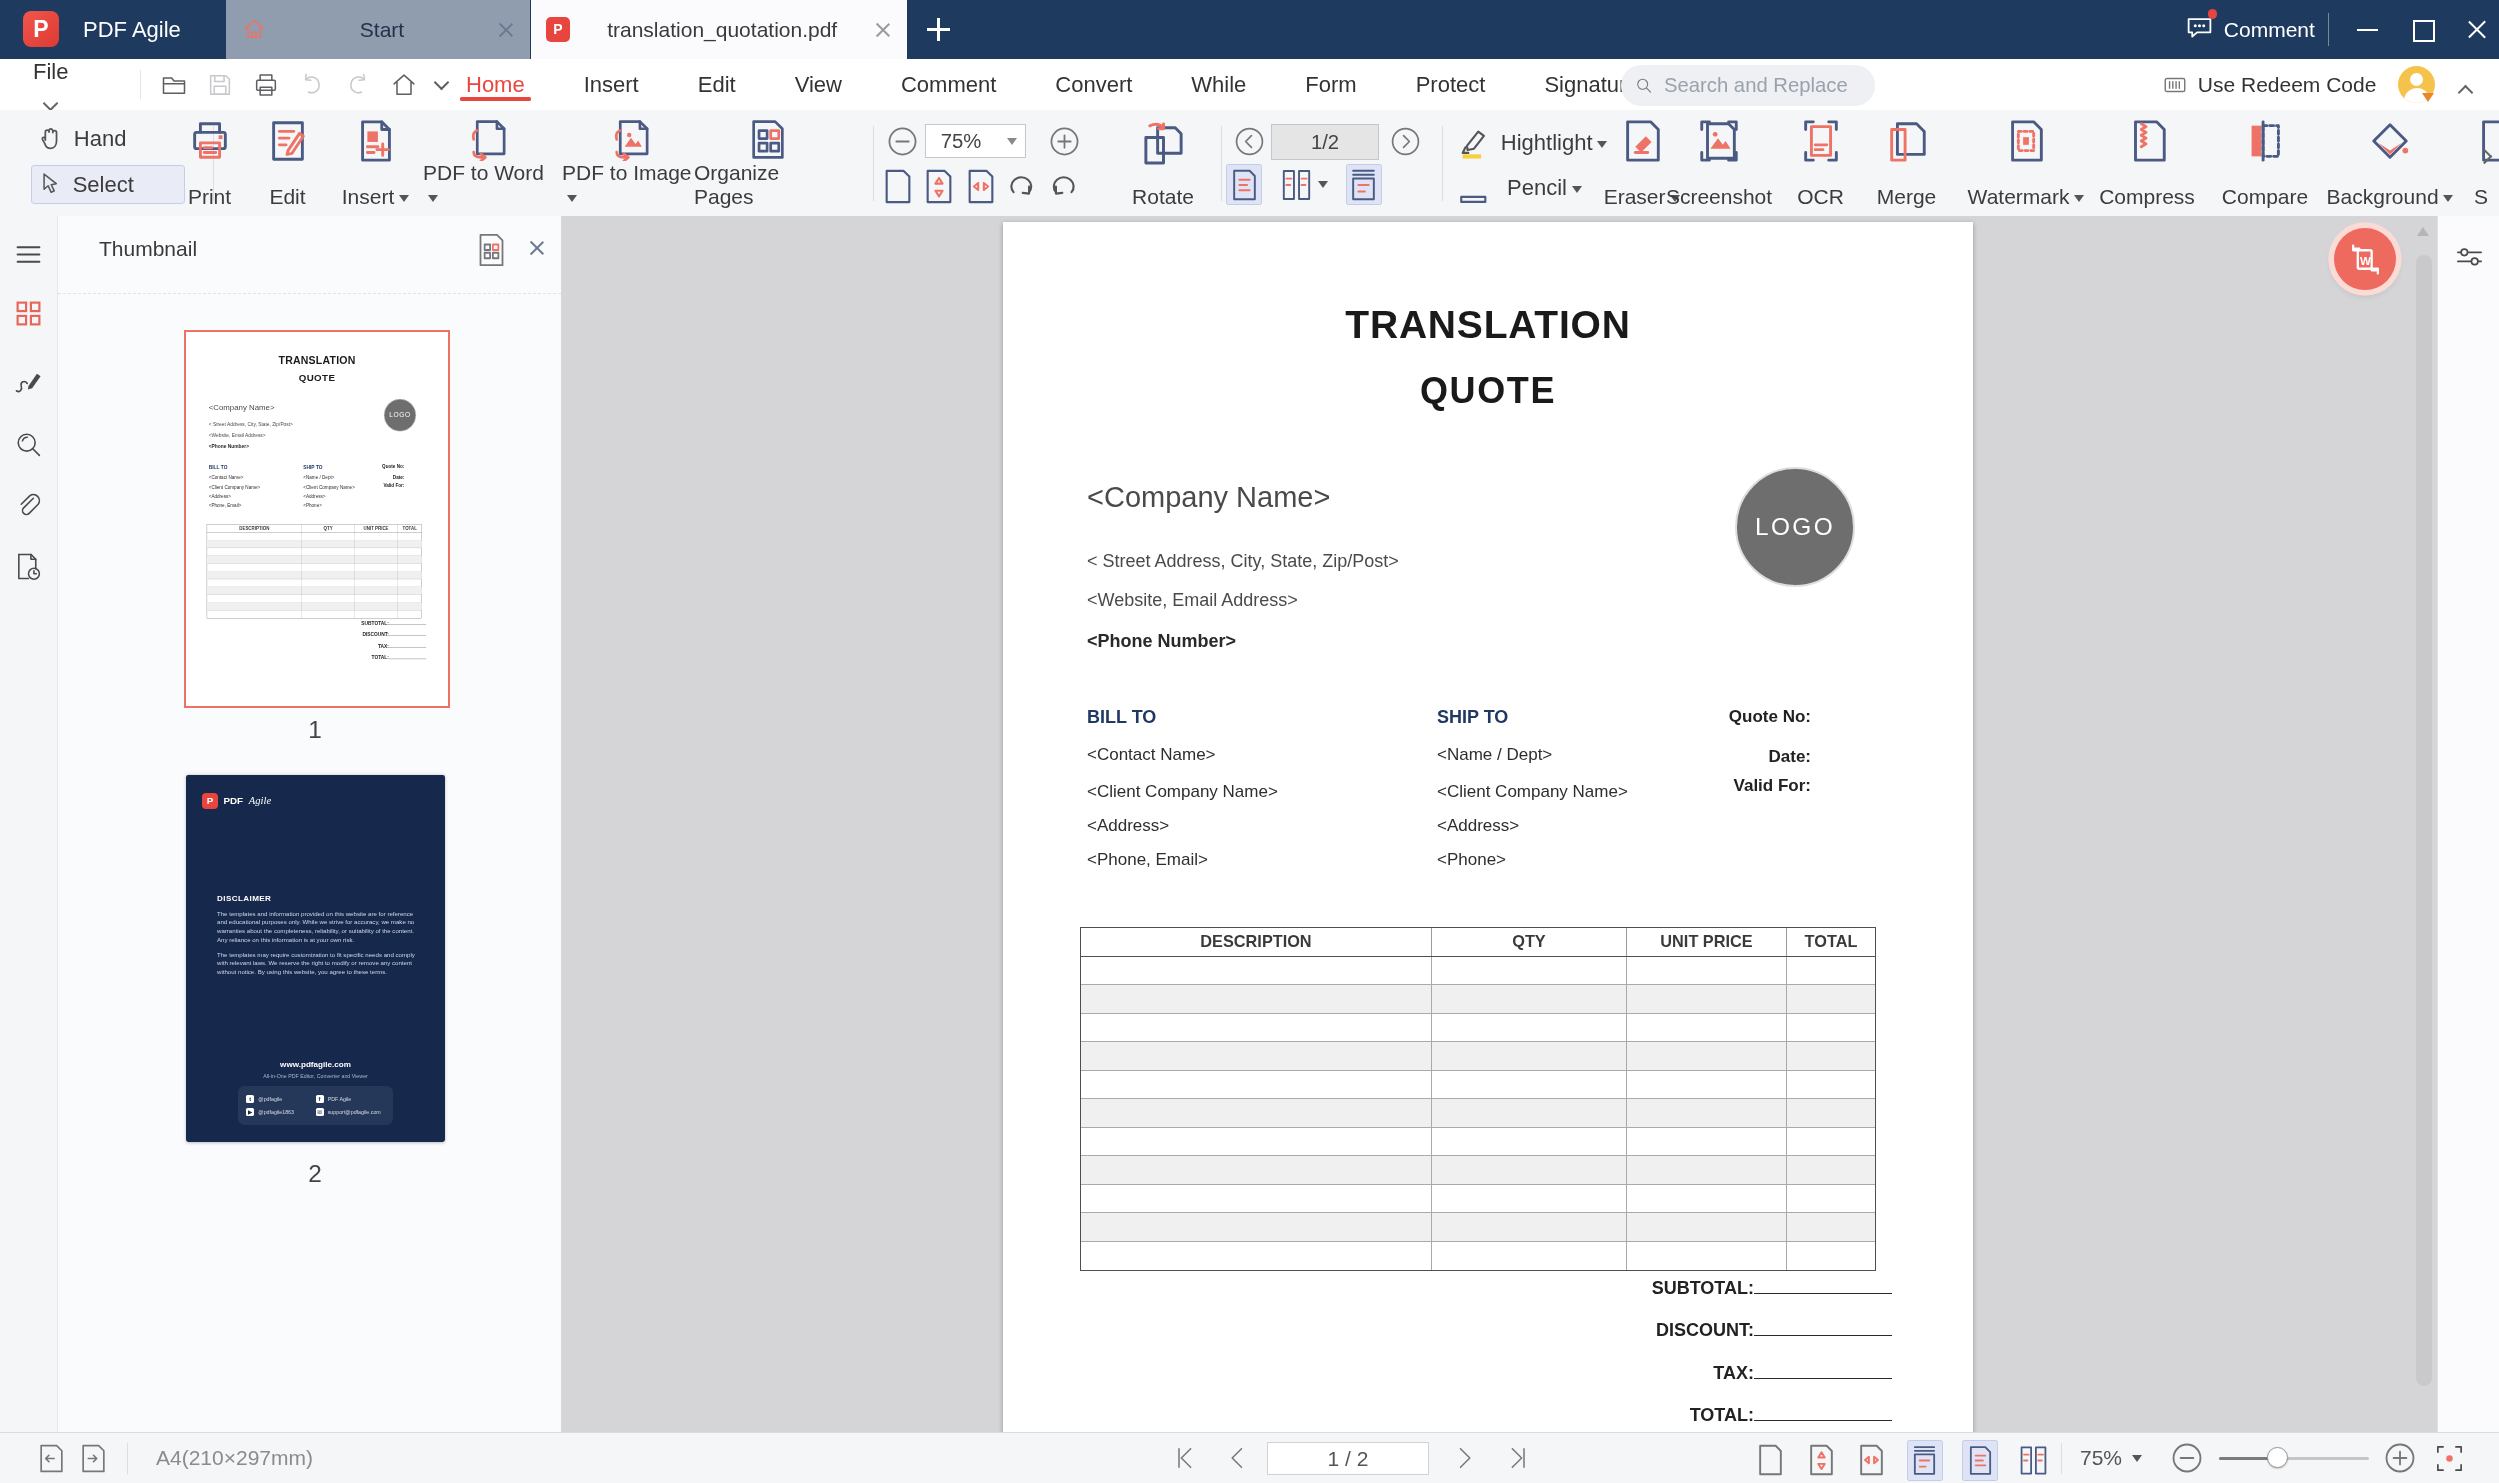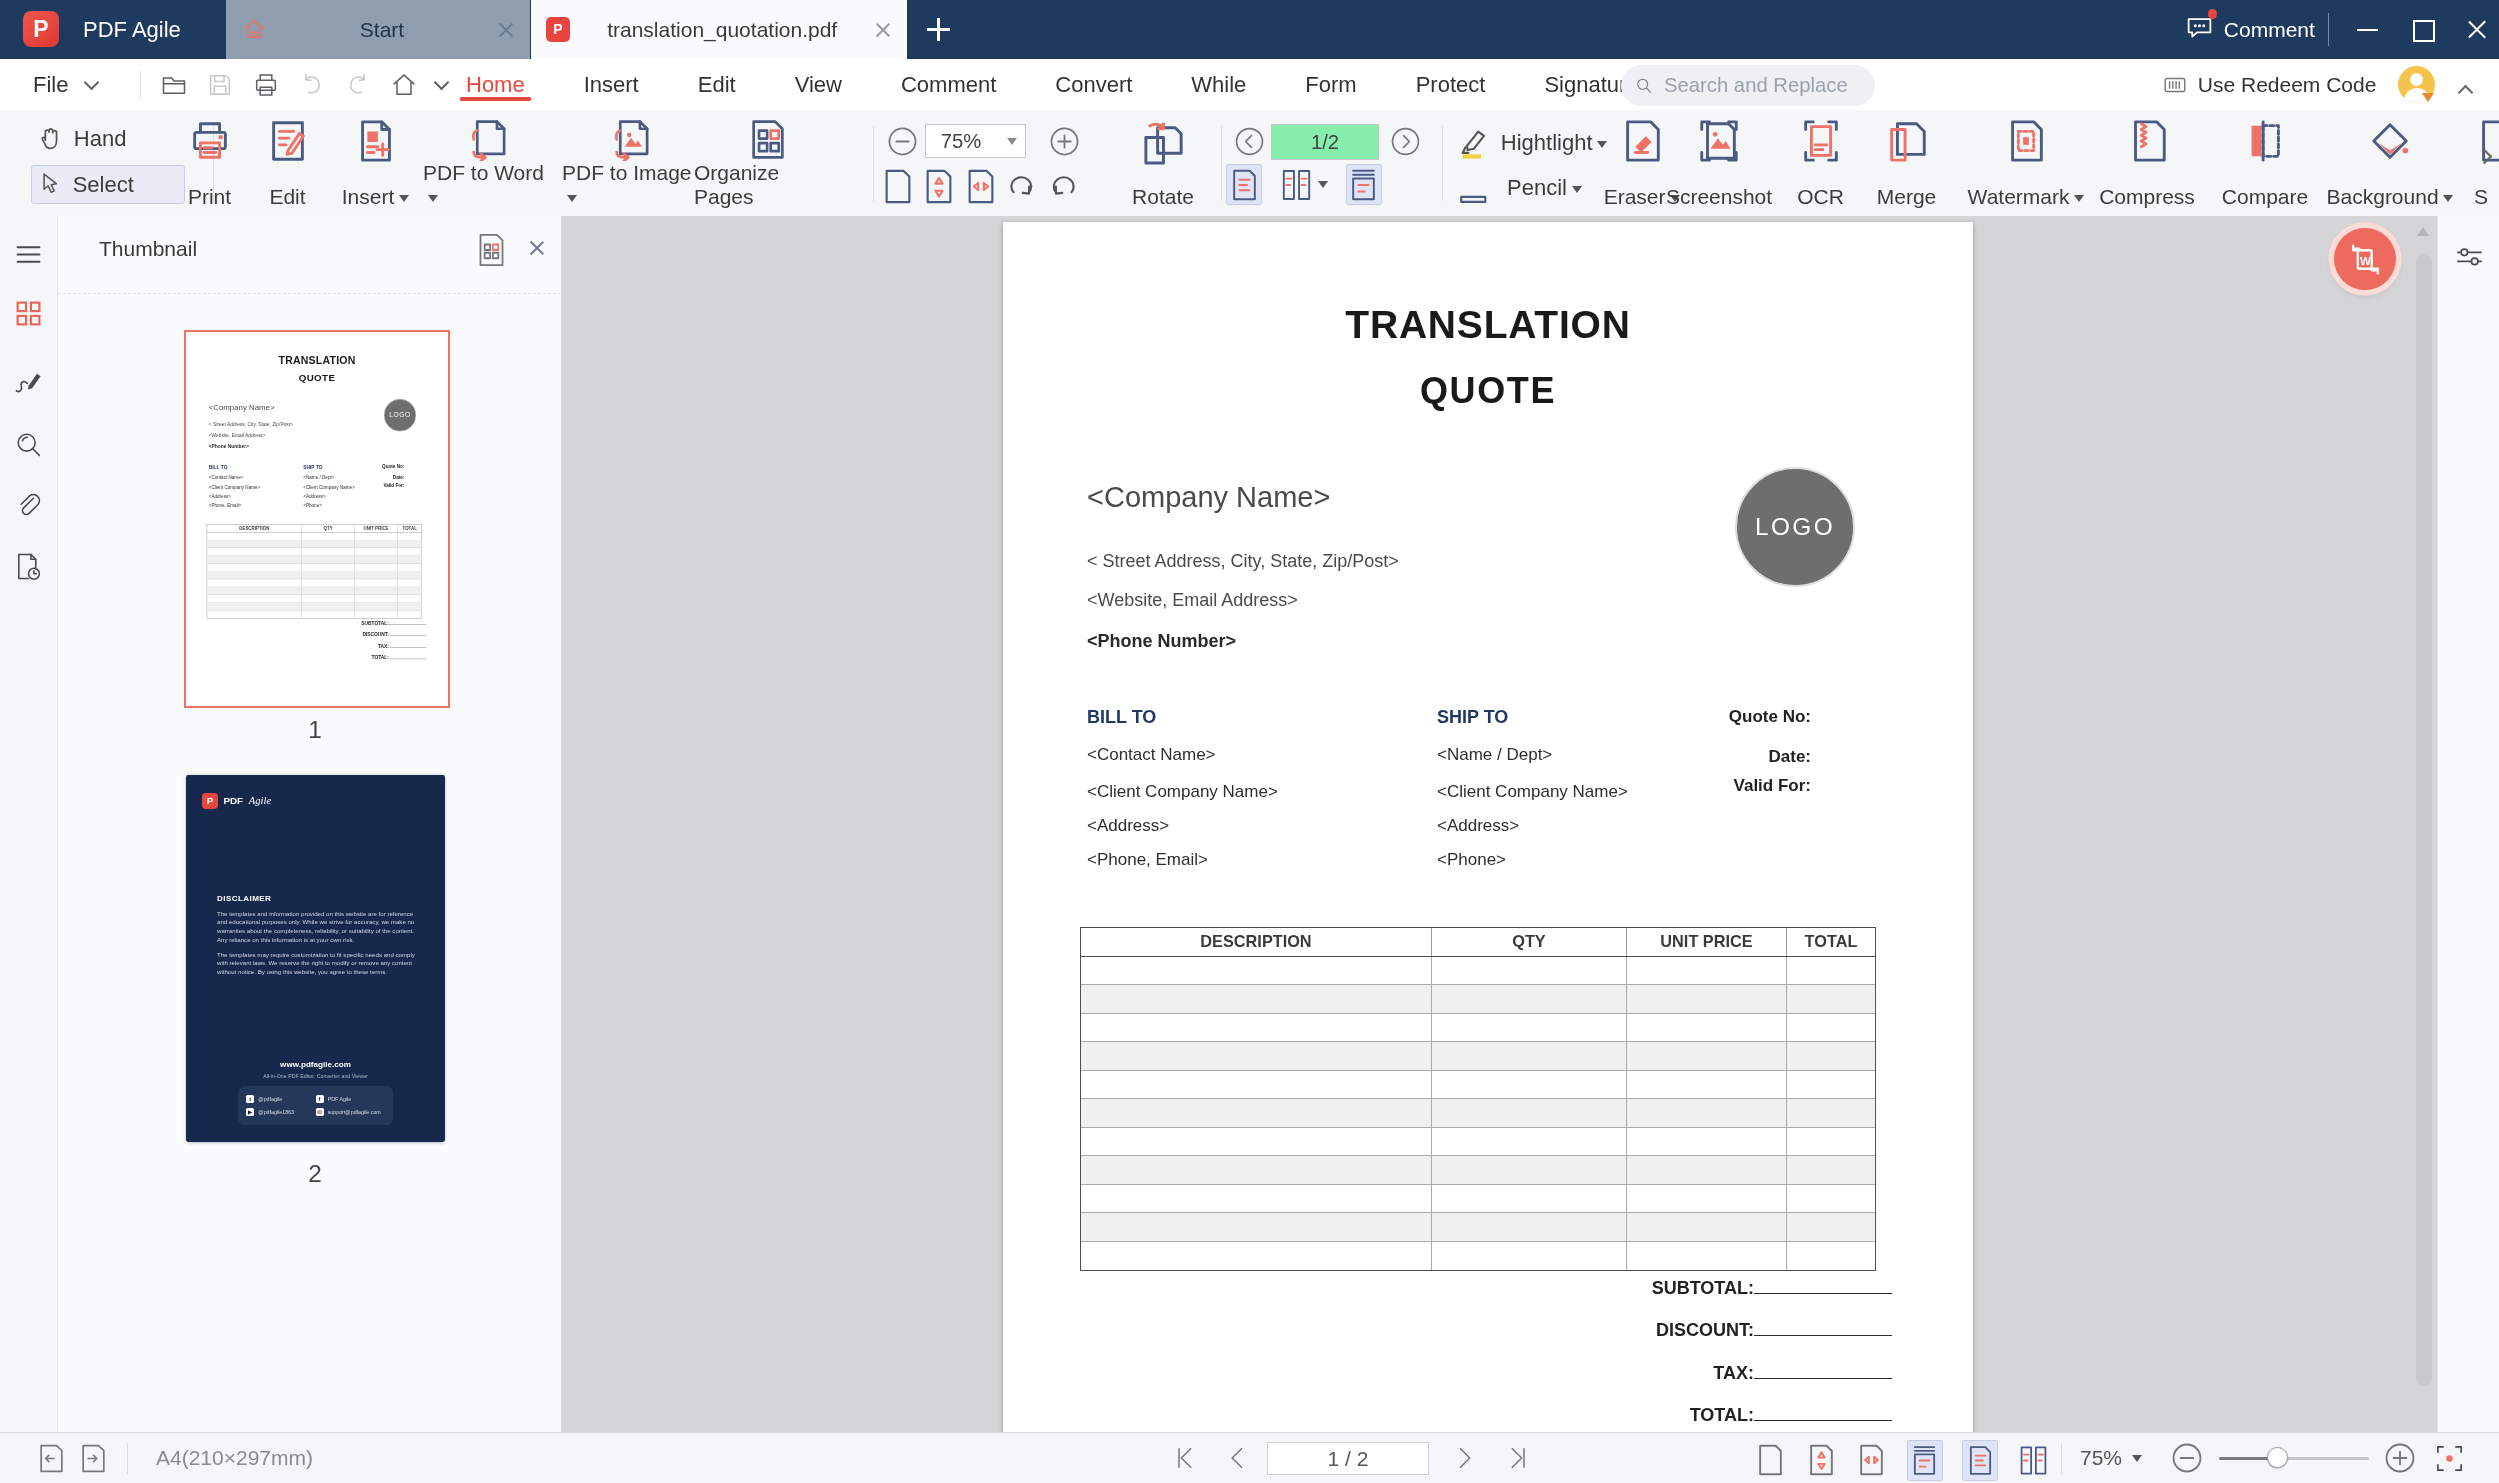--- a/index.html
+++ b/index.html
@@ -28,21 +28,21 @@
   .fbwrap{position:absolute;left:2185px;top:0;height:59px;display:flex;align-items:center;color:#fff;font-size:21px;gap:9.8px;}
   .windiv{position:absolute;left:2328px;top:13px;width:0.8px;height:33px;background:rgba(255,255,255,.4);}
   .winbtn{position:absolute;top:0;width:39px;height:59px;}
   .minline{position:absolute;left:8.1px;top:29px;width:21px;height:2.4px;background:#fff;}
   .maxbox{position:absolute;left:9px;top:20.3px;width:18px;height:18px;border:2.4px solid #fff;}
   .closex{position:relative;width:39px;height:59px;}
   .closex::before,.closex::after{content:"";position:absolute;left:19px;top:18px;width:2.4px;height:23px;background:#fff;}
   .closex::before{transform:rotate(45deg);} .closex::after{transform:rotate(-45deg);}
   
   .menubar{position:absolute;left:0;top:59px;width:100%;height:51px;background:#fff;border-bottom:0.8px solid #e2e3e7;}
-  .filebtn{position:absolute;left:33px;height:51px;display:flex;align-items:center;gap:18px;font-size:22px;color:#333;}
+  .filebtn{position:absolute;left:33px;height:51px;display:flex;align-items:center;gap:18px;font-size:22px;color:#333;flex-direction:column;}
   .chev{display:inline-block;width:9px;height:9px;border-right:2px solid #666;border-bottom:2px solid #666;transform:rotate(45deg);margin-top:-4.9px;}
   .chevup{transform:rotate(-135deg);margin-top:6.5px;}
   .vdiv-m{position:absolute;left:140px;top:11.4px;width:0.8px;height:29px;background:#e4e4e6;}
   .qicons{position:absolute;left:160px;top:0;height:51px;display:flex;align-items:center;gap:18px;}
   .menuitems{position:absolute;left:466px;top:0;height:51px;display:flex;gap:59px;}
   .mitem{height:42px;line-height:51px;font-size:22px;color:#333;position:relative;}
   .mitem.active{color:#e8473f;}
   .mitem.active::after{content:"";position:absolute;left:-6.5px;right:-6.5px;bottom:0;height:4.1px;background:#e8473f;border-radius:1.6px;}
   .searchpill{position:absolute;left:1621px;top:5.7px;width:254px;height:41px;border-radius:20.3px;background:#eef0f4;
     display:flex;align-items:center;padding:0 6.5px 0 13px;box-sizing:border-box;gap:8.1px;}
@@ -59,21 +59,21 @@
   .toolbar{position:absolute;left:0;top:110px;width:100%;height:106px;background:#f5f6f8;border-bottom:0.8px solid #dadbdf;}
   .vdiv{position:absolute;top:16.3px;width:0.8px;height:75px;background:#dddee2;}
   .toolrow{position:absolute;display:flex;align-items:center;gap:9.8px;font-size:22px;color:#3c3c3c;}
   .selbox{background:#e9ebf7;border:0.8px solid #c7cde9;border-radius:3.3px;}
   .bigbtn{position:absolute;top:8.1px;height:91px;display:flex;flex-direction:column;align-items:center;justify-content:space-between;font-size:21px;color:#3c3c3c;}
   .tri{display:inline-block;width:0;height:0;border-left:5.7px solid transparent;border-right:5.7px solid transparent;border-top:7.3px solid #555;margin-left:4.9px;vertical-align:middle;}
   .circbtn{width:33px;height:33px;}
   .zoombox{position:absolute;left:925px;top:14px;width:101px;height:34px;background:#fff;border:0.8px solid #c6c7cc;
     display:flex;align-items:center;font-size:20.3px;color:#444;padding-left:14.7px;box-sizing:border-box;}
   .zoombox .tri{margin-left:auto;margin-right:8.1px;border-top-color:#8a8a8e;}
-  .pagebox{position:absolute;left:1271px;top:14px;width:106px;height:34px;background:#86efac;border:0.8px solid #c6c7cc;
+  .pagebox{position:absolute;left:1271px;top:14px;width:106px;height:34px;background:#e5e5e5;border:0.8px solid #c6c7cc;
     display:flex;align-items:center;justify-content:center;font-size:20.3px;color:#444;}
   .smico{width:34px;height:39px;display:flex;align-items:center;justify-content:center;border-radius:2.4px;}
   .smico.sel{background:#dee4f5;border:0.8px solid #c3cce9;}
   
   .rail{position:absolute;left:0;top:216px;width:57px;bottom:50px;background:#f5f6f8;}
   .railic{position:absolute;left:14px;width:29px;height:29px;}
   .panel{position:absolute;left:57px;top:216px;width:505px;bottom:50px;background:#fafbfc;border-left:0.8px solid #e7e7ea;border-right:0.8px solid #d8d8dc;box-sizing:border-box;}
   .panelhead{position:absolute;left:0;top:0;width:100%;height:78px;border-bottom:0.8px dashed #e3e3e6;box-sizing:border-box;}
   .paneltitle{position:absolute;left:41px;top:21px;font-size:21px;color:#3a3a3a;}
   .thumbwrap{position:absolute;left:126px;top:114px;width:262px;height:374px;border:2.4px solid #ee7263;background:#fff;overflow:hidden;box-sizing:content-box;}

